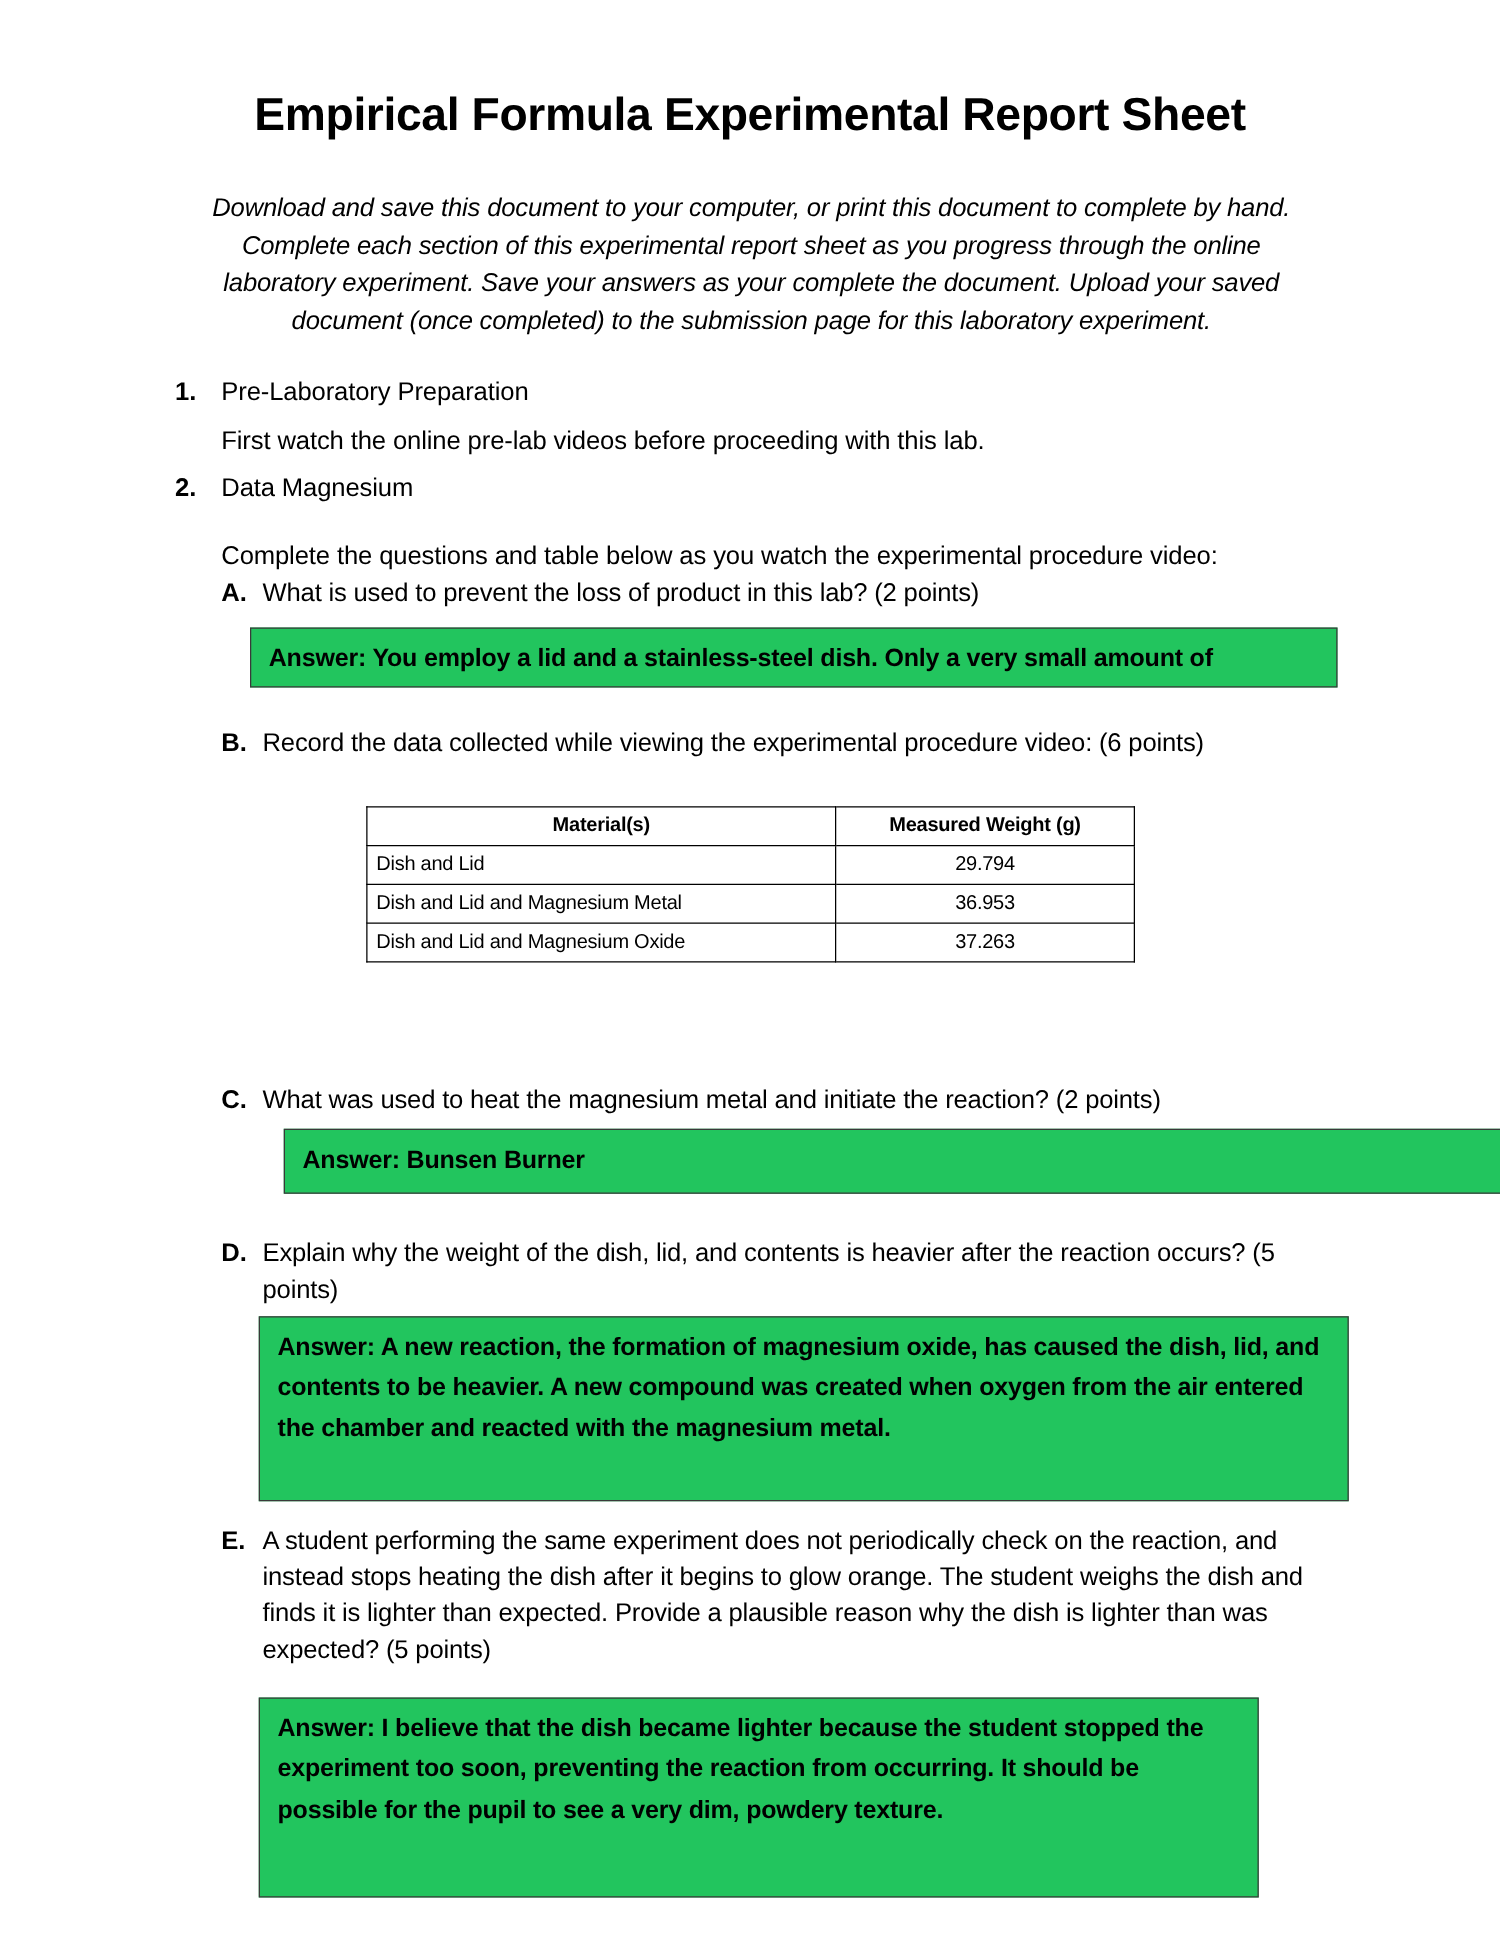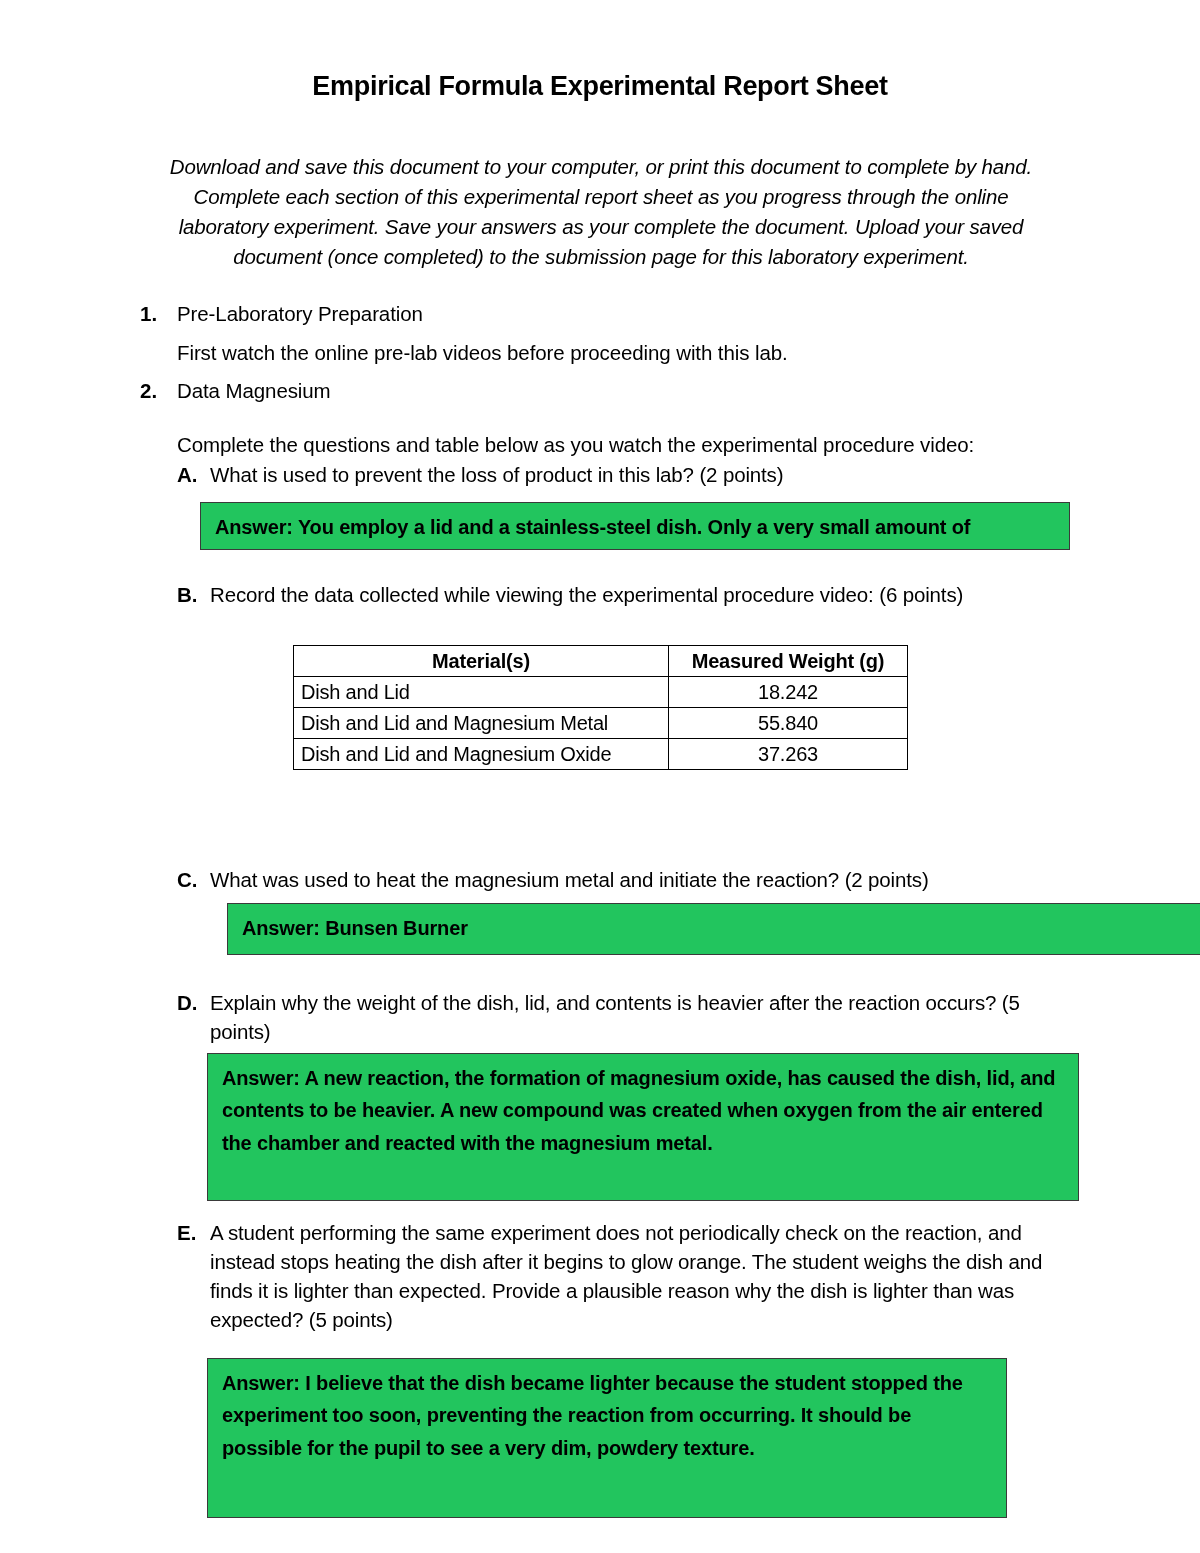--- a/index.html
+++ b/index.html
@@ -20,21 +20,21 @@
     box-sizing: border-box;
   }
 
   
   .doc-title {
     position: absolute;
     left: 0;
     top: 72px;
     width: 1200px;
     text-align: center;
-    font-size: 27px;
+    font-size: 37px;
     font-weight: bold;
     letter-spacing: -0.3px;
     line-height: 1.1;
   }
 
   
   .intro {
     position: absolute;
     left: 148px;
     top: 132px;
@@ -118,21 +118,21 @@
   .data-table {
     position: absolute;
     left: 293px;
     top: 645px;
     width: 614px;
     border-collapse: collapse;
     table-layout: fixed;
   }
   .data-table td, .data-table th {
     border: 1.5px solid #000000;
-    font-size: 20px;
+    font-size: 16px;
     padding: 1px 7px;
     height: 28px;
     letter-spacing: -0.2px;
   }
   .data-table th {
     font-weight: bold;
     text-align: center;
   }
   .data-table td.mat {
     text-align: left;
@@ -185,25 +185,25 @@
     </colgroup>
     <thead>
       <tr>
         <th>Material(s)</th>
         <th>Measured Weight (g)</th>
       </tr>
     </thead>
     <tbody>
       <tr>
         <td class="mat">Dish and Lid</td>
-        <td class="val">18.242</td>
+        <td class="val">29.794</td>
       </tr>
       <tr>
         <td class="mat">Dish and Lid and Magnesium Metal</td>
-        <td class="val">55.840</td>
+        <td class="val">36.953</td>
       </tr>
       <tr>
         <td class="mat">Dish and Lid and Magnesium Oxide</td>
         <td class="val">37.263</td>
       </tr>
     </tbody>
   </table>
 
   <div class="sub-row" style="top:865px;">
     <span class="sub-marker">C.</span>

